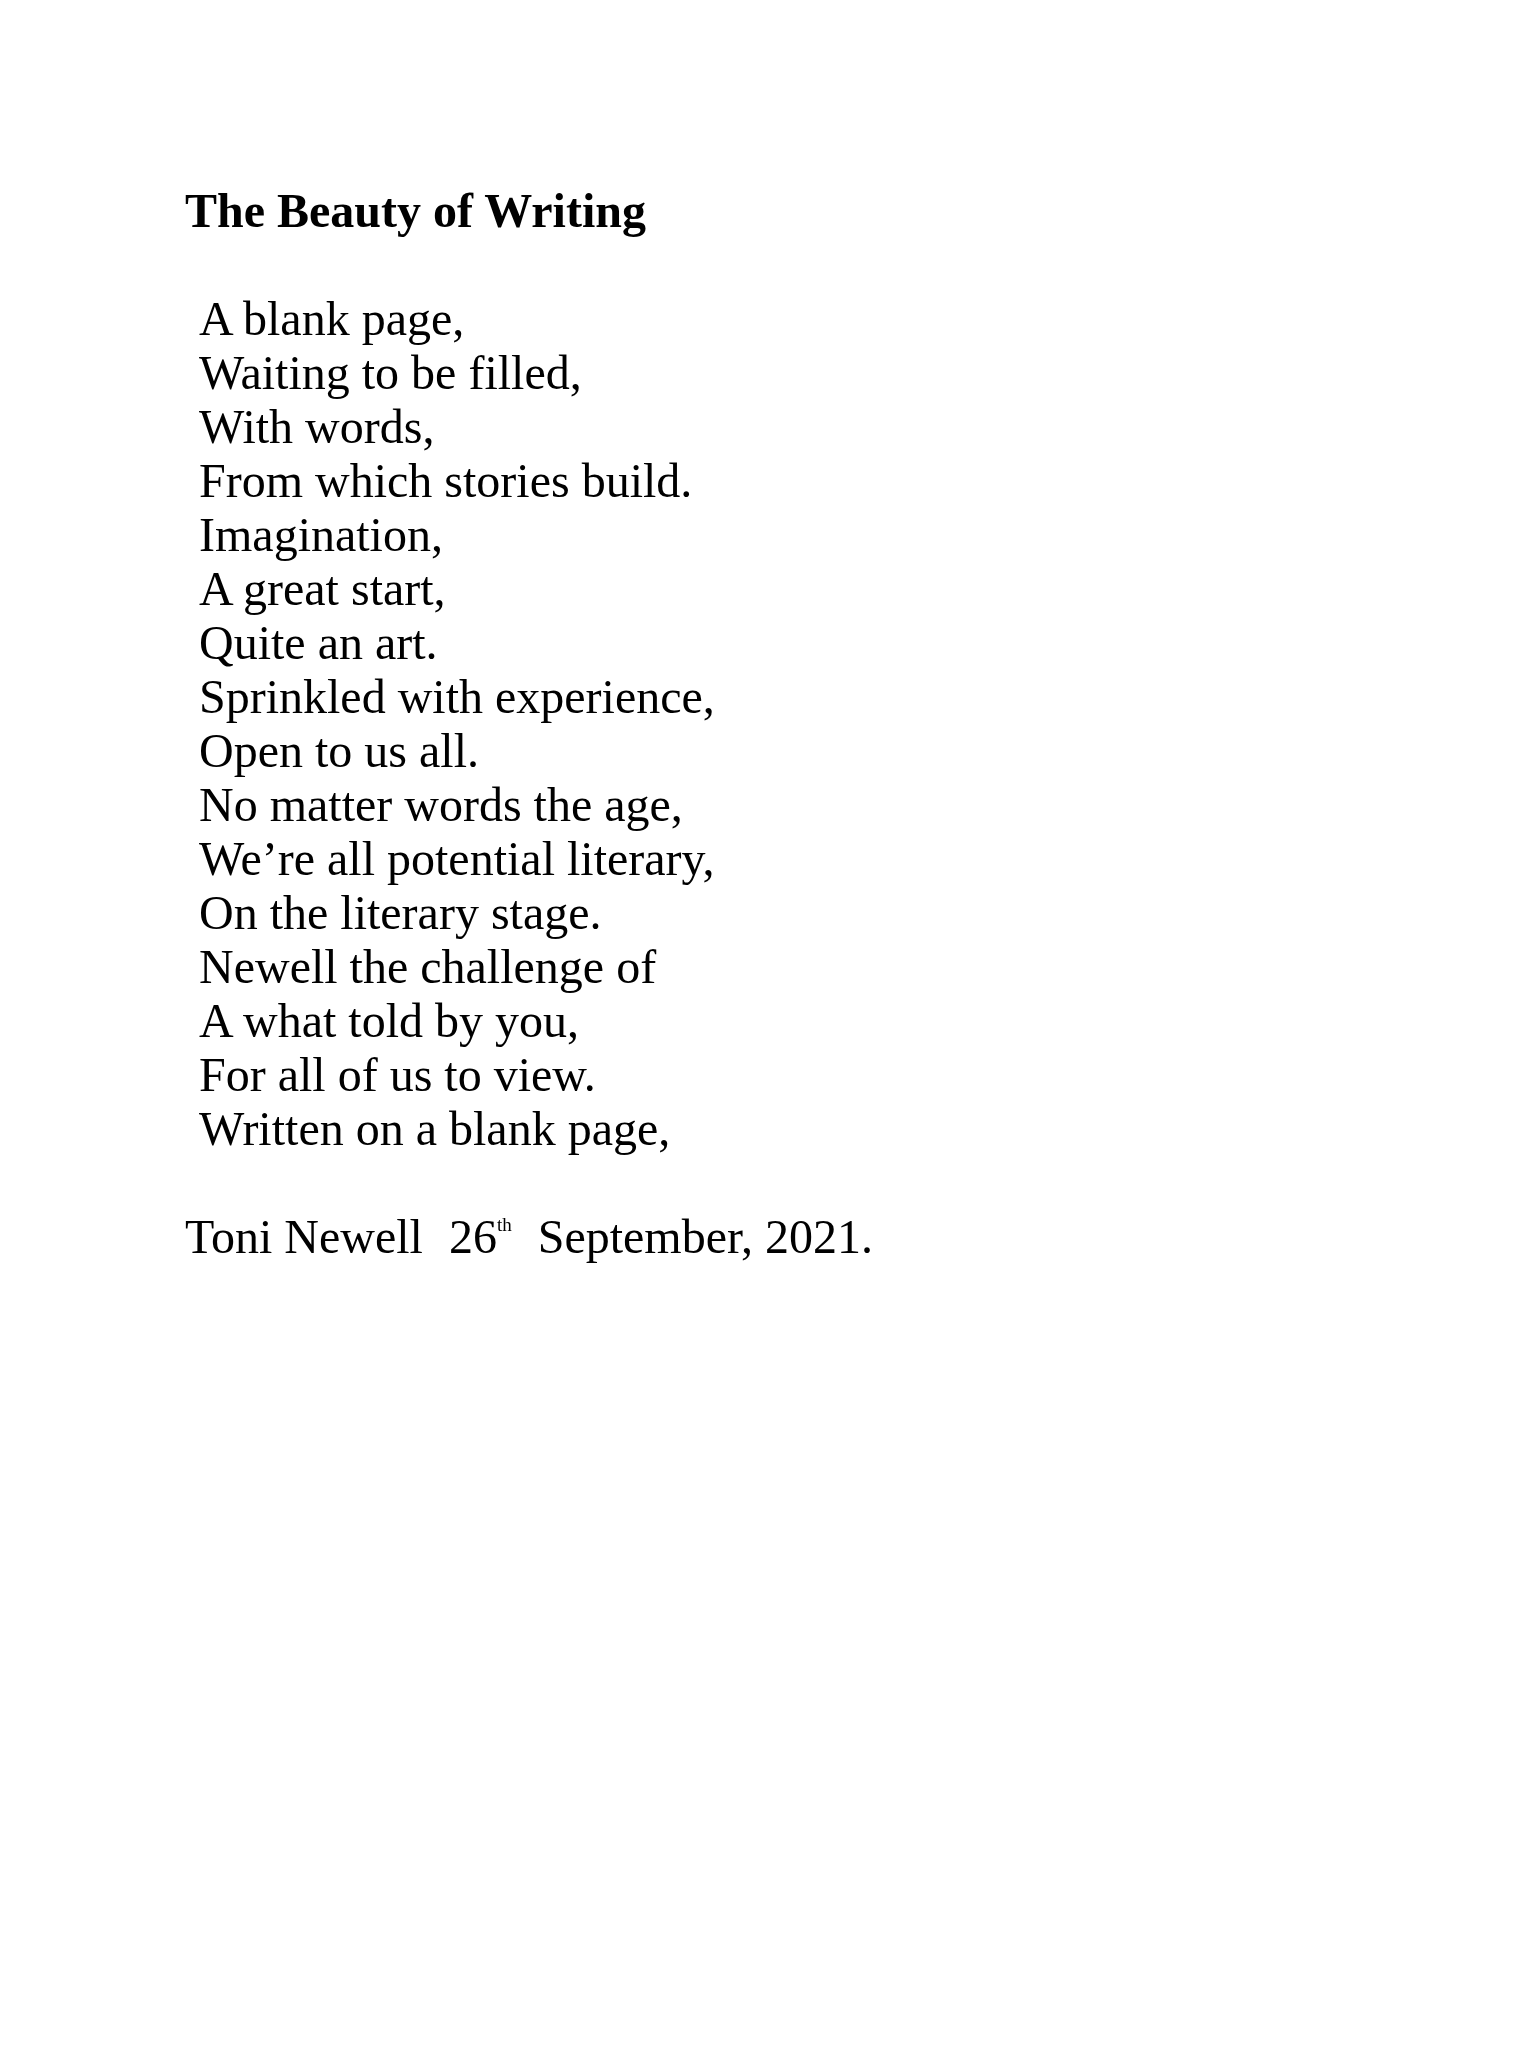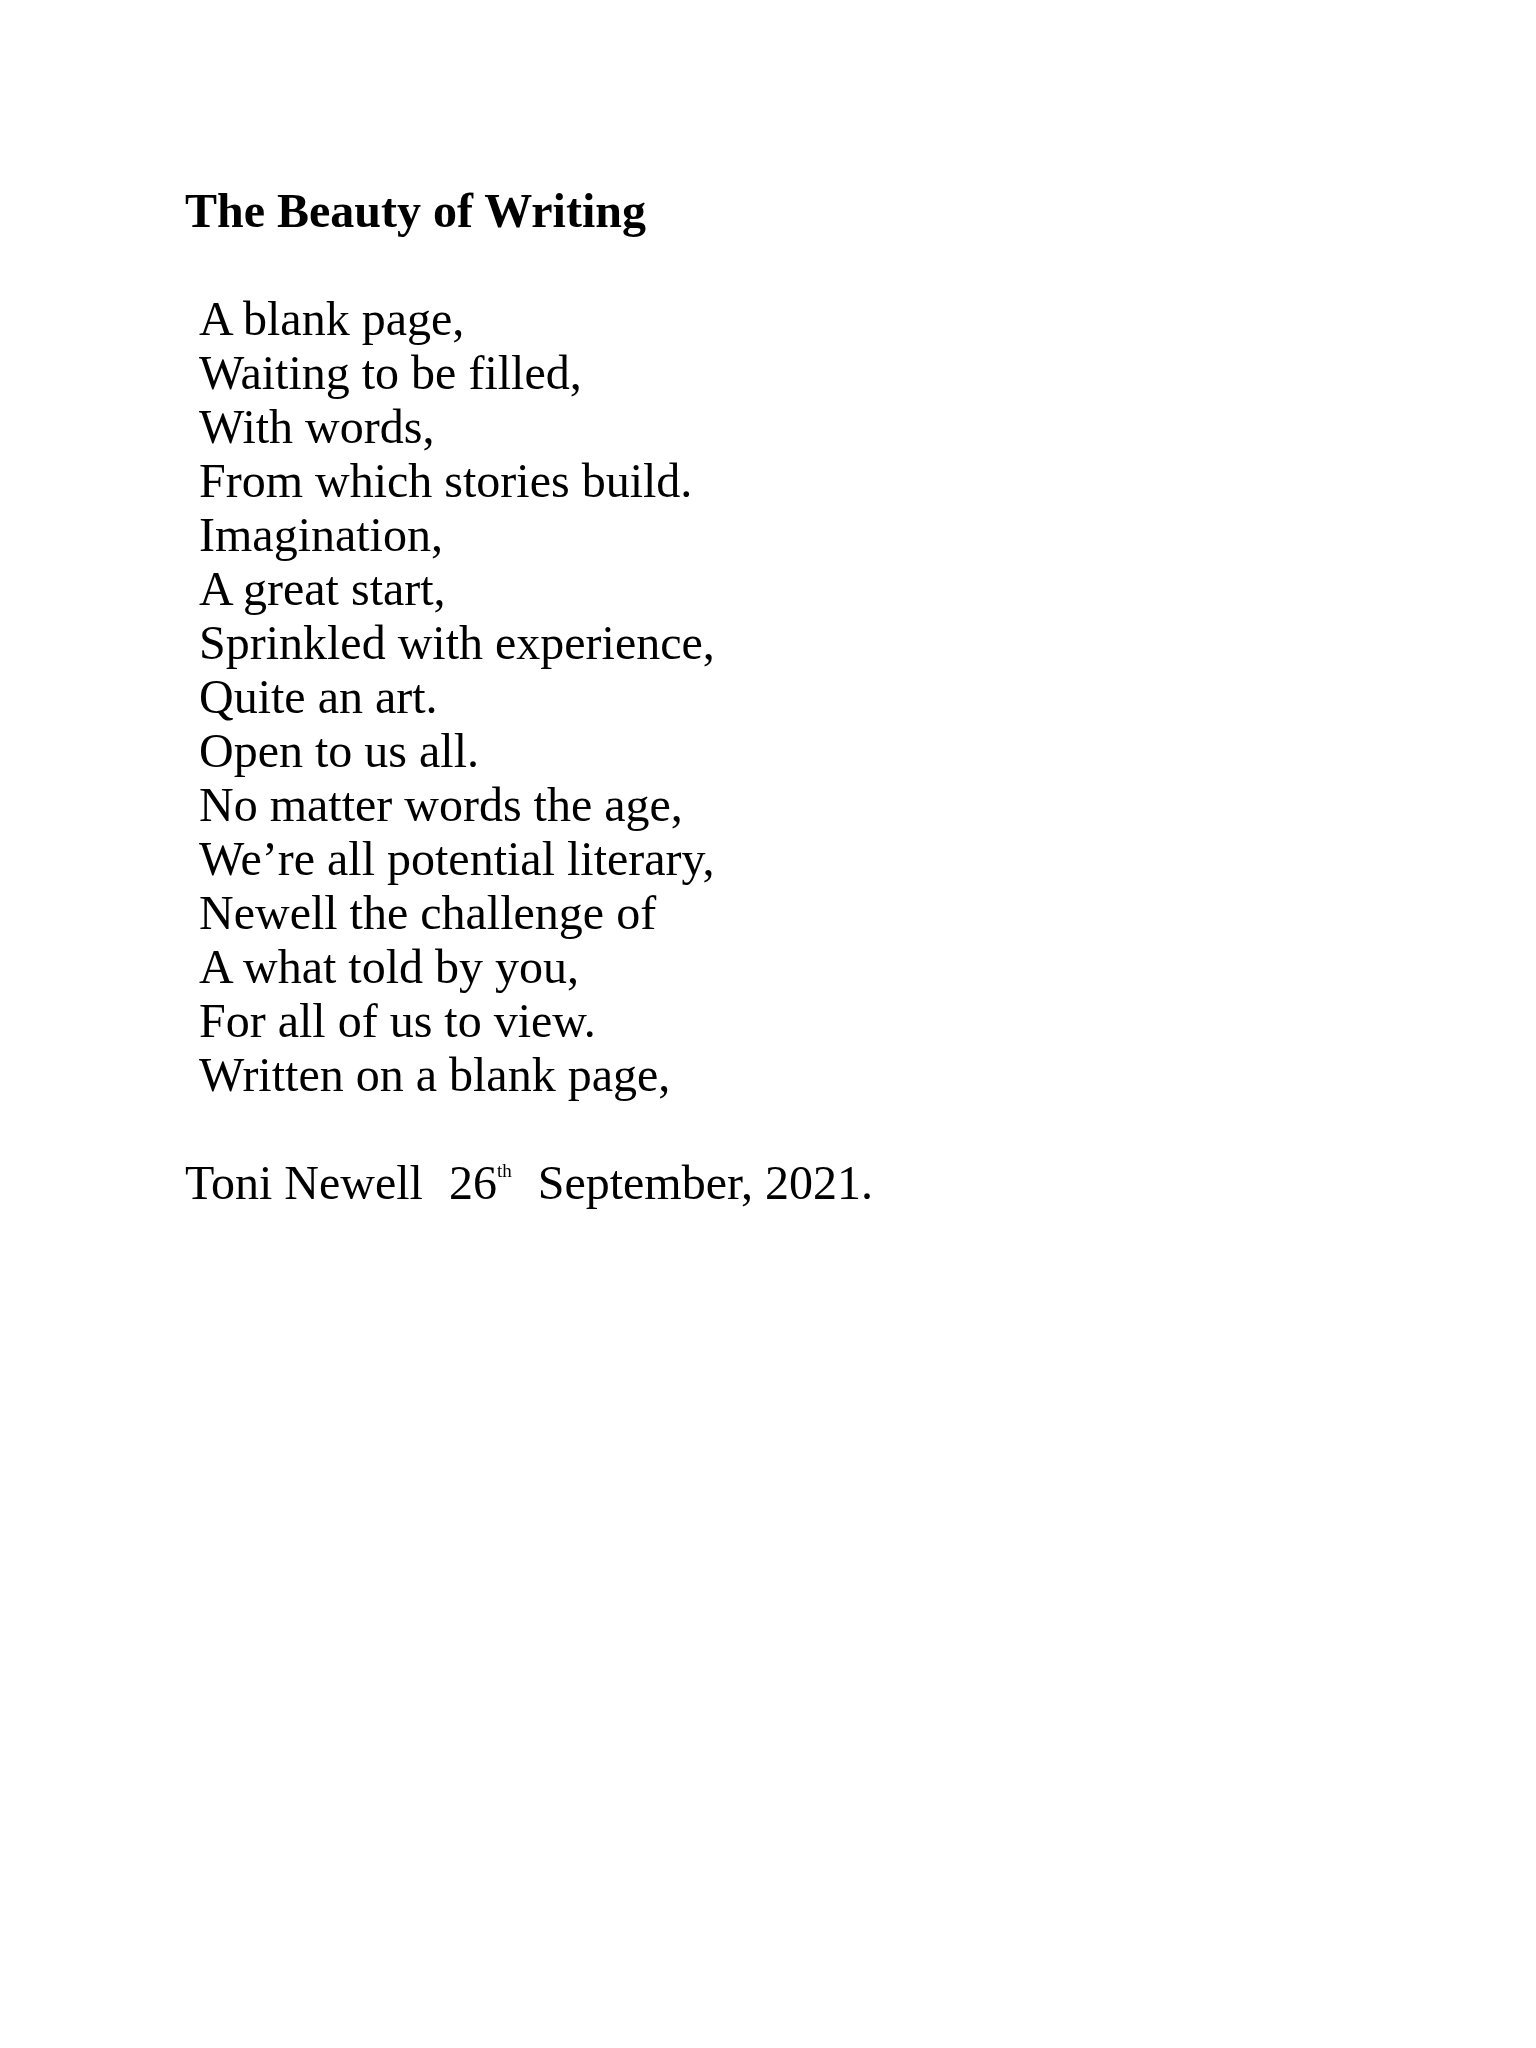--- a/index.html
+++ b/index.html
@@ -60,25 +60,26 @@
 
     <h1 class="poem-title">The Beauty of Writing</h1>
 
     <div class="stanza">
       <div class="poem-line">A blank page,</div>
       <div class="poem-line">Waiting to be filled,</div>
       <div class="poem-line">With words,</div>
       <div class="poem-line">From which stories build.</div>
       <div class="poem-line">Imagination,</div>
       <div class="poem-line">A great start,</div>
+      <div class="poem-line">Quite an art.</div>
       <div class="poem-line">Sprinkled with experience,</div>
-      <div class="poem-line">Quite an art.</div>
       <div class="poem-line">Open to us all.</div>
       <div class="poem-line">No matter words the age,</div>
       <div class="poem-line">We’re all potential literary,</div>
+      <div class="poem-line">On the literary stage.</div>
       <div class="poem-line">Newell the challenge of</div>
       <div class="poem-line">A what told by you,</div>
       <div class="poem-line">For all of us to view.</div>
       <div class="poem-line">Written on a blank page,</div>
     </div>
 
     <div class="attribution">
       <span>Toni Newell</span><span class="gap"></span><span>26</span><span class="ordinal">th</span><span class="gap"></span><span>September, 2021.</span>
     </div>
 

